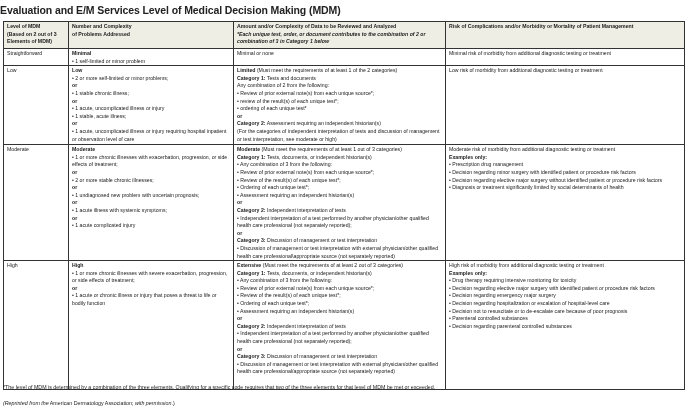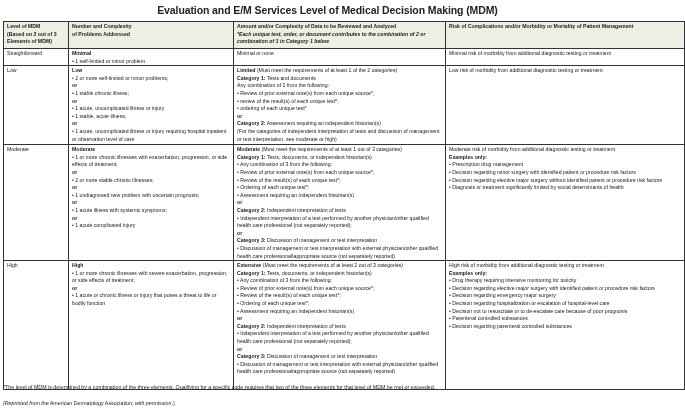--- a/index.html
+++ b/index.html
@@ -2,21 +2,21 @@
 <html><head>
 <meta charset="utf-8">
 <style>
   html, body { margin: 0; padding: 0; background: #ffffff; }
   body {
     width: 685px; height: 410px; overflow: hidden; position: relative;
     font-family: "Liberation Sans", sans-serif; color: #1a1a1a;
   }
   .title {
     position: absolute; left: 0; width: 685px; top: 4px;
-    text-align: center; font-size: 10.5px; font-weight: bold; color: #222;
+    text-align: left; font-size: 10.5px; font-weight: bold; color: #222;
     letter-spacing: -0.1px; padding-right: 30px; box-sizing: border-box;
   }
   table.mdm {
     position: absolute; left: 3px; top: 21px; width: 681px;
     border-collapse: collapse; table-layout: fixed;
     font-size: 5.2px; line-height: 7.6px;
   }
   table.mdm td, table.mdm th {
     border: 1px solid #333; vertical-align: top; padding: 1px 3px 0 3px;
     text-align: left; font-weight: normal; overflow: hidden;

